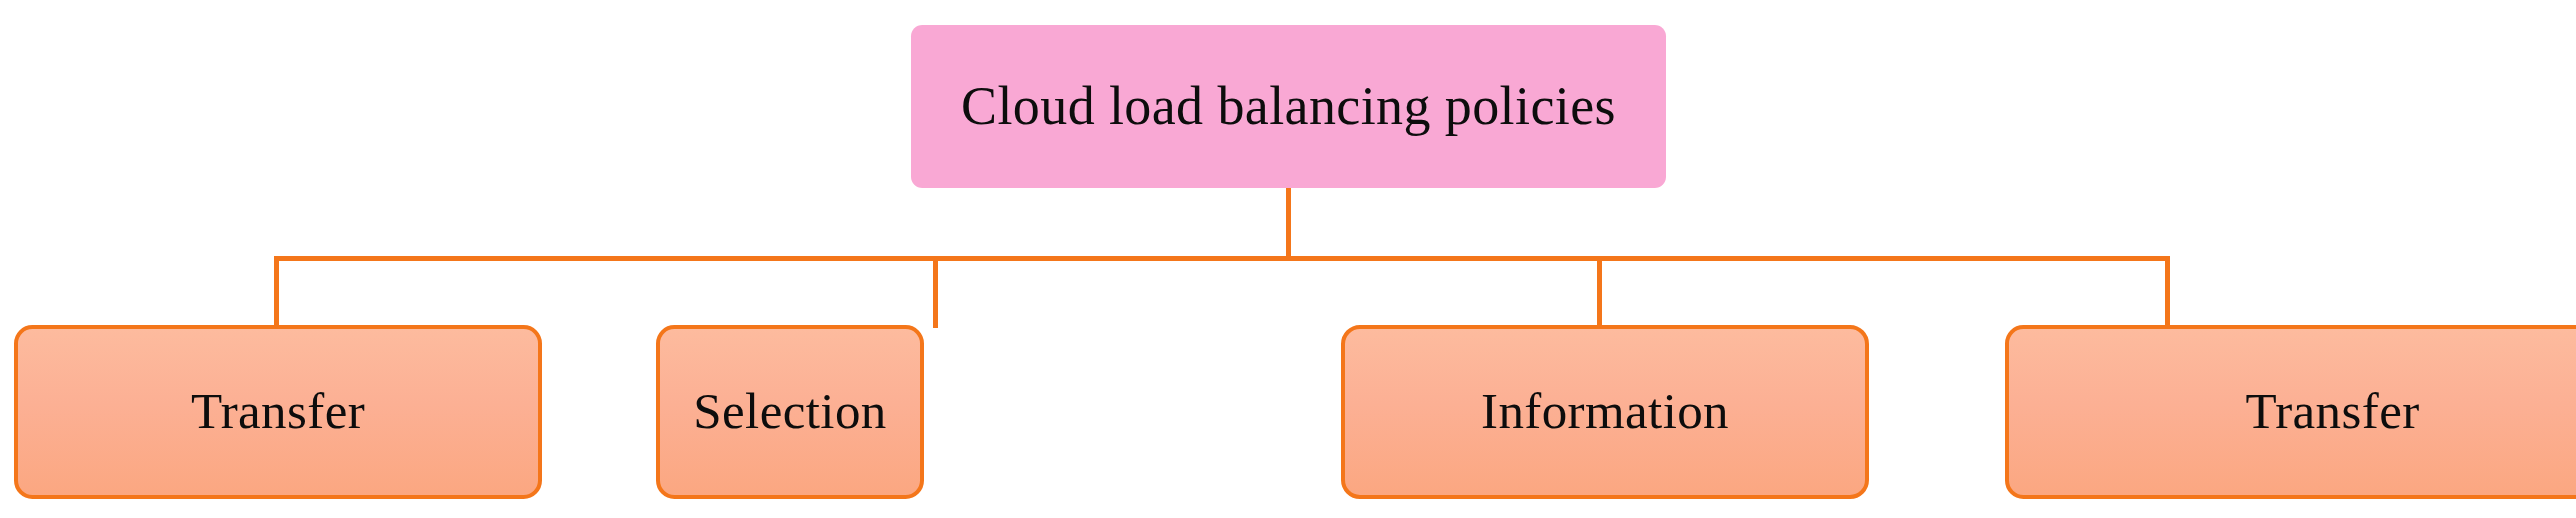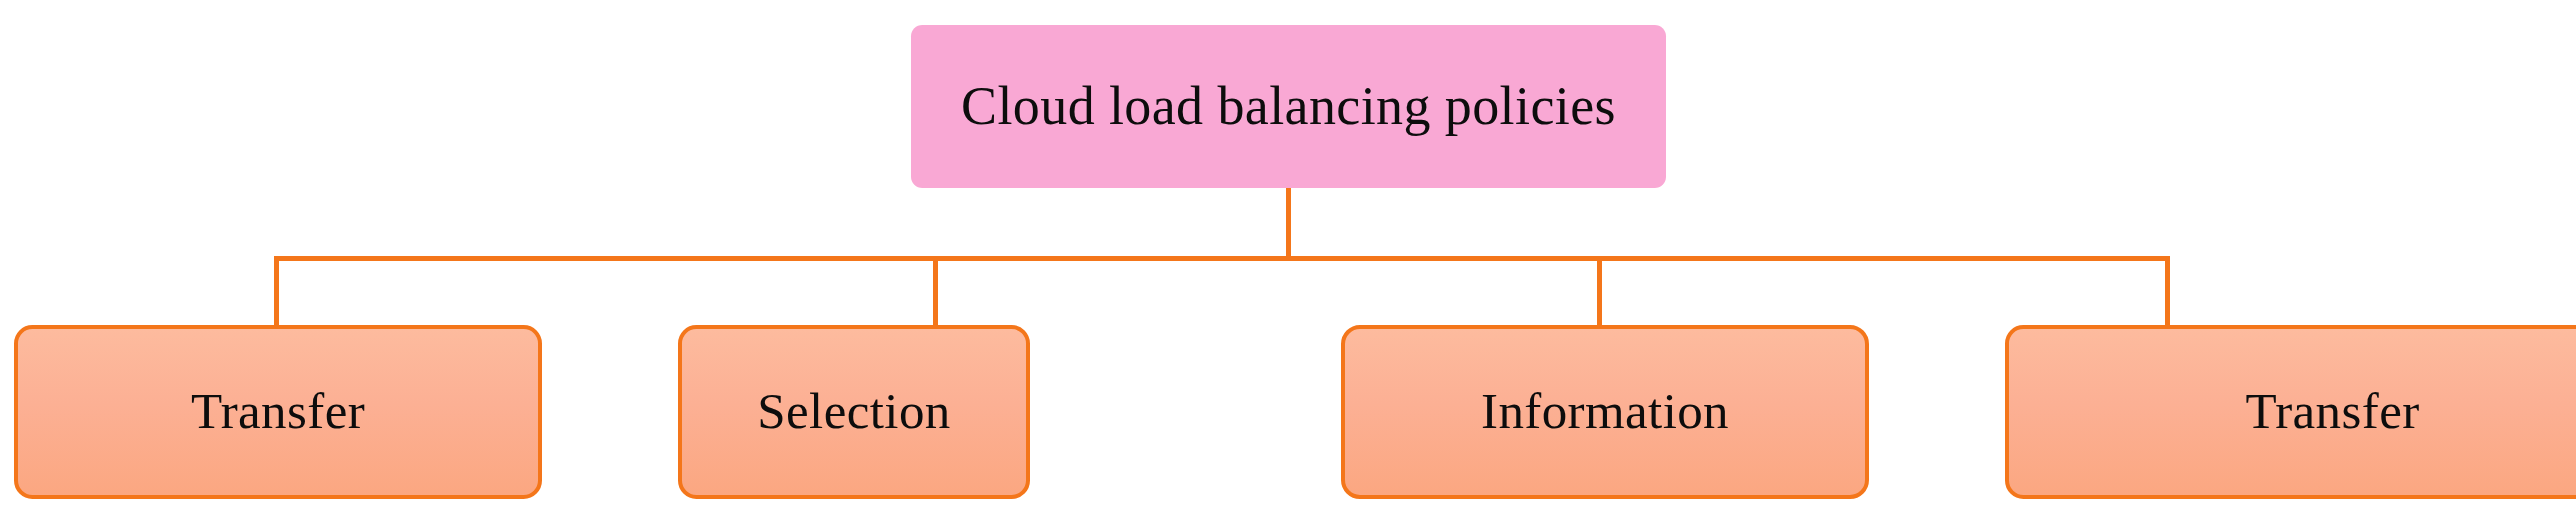--- a/index.html
+++ b/index.html
@@ -59,21 +59,21 @@
   }
   .child-label {
     font-size: 51px;
     color: #0d0d0d;
     line-height: 1.05;
     white-space: nowrap;
     letter-spacing: 0.4px;
   }
 
   .node-location    { left: 14px;   width: 528px; }
-  .node-selection   { left: 678px;  width: 352px; font-family: Liberation Serif, serif; }
+  .node-selection   { left: 656px;  width: 268px; font-family: Liberation Serif, serif; }
   .node-information { left: 1341px; width: 528px; border-radius: 19px; }
   .node-transfer    { left: 2005px; width: 655px; }
 
   
   .connector {
     position: absolute;
     background: #f4761a;
     z-index: 1;
   }
   .conn-root-stem {

